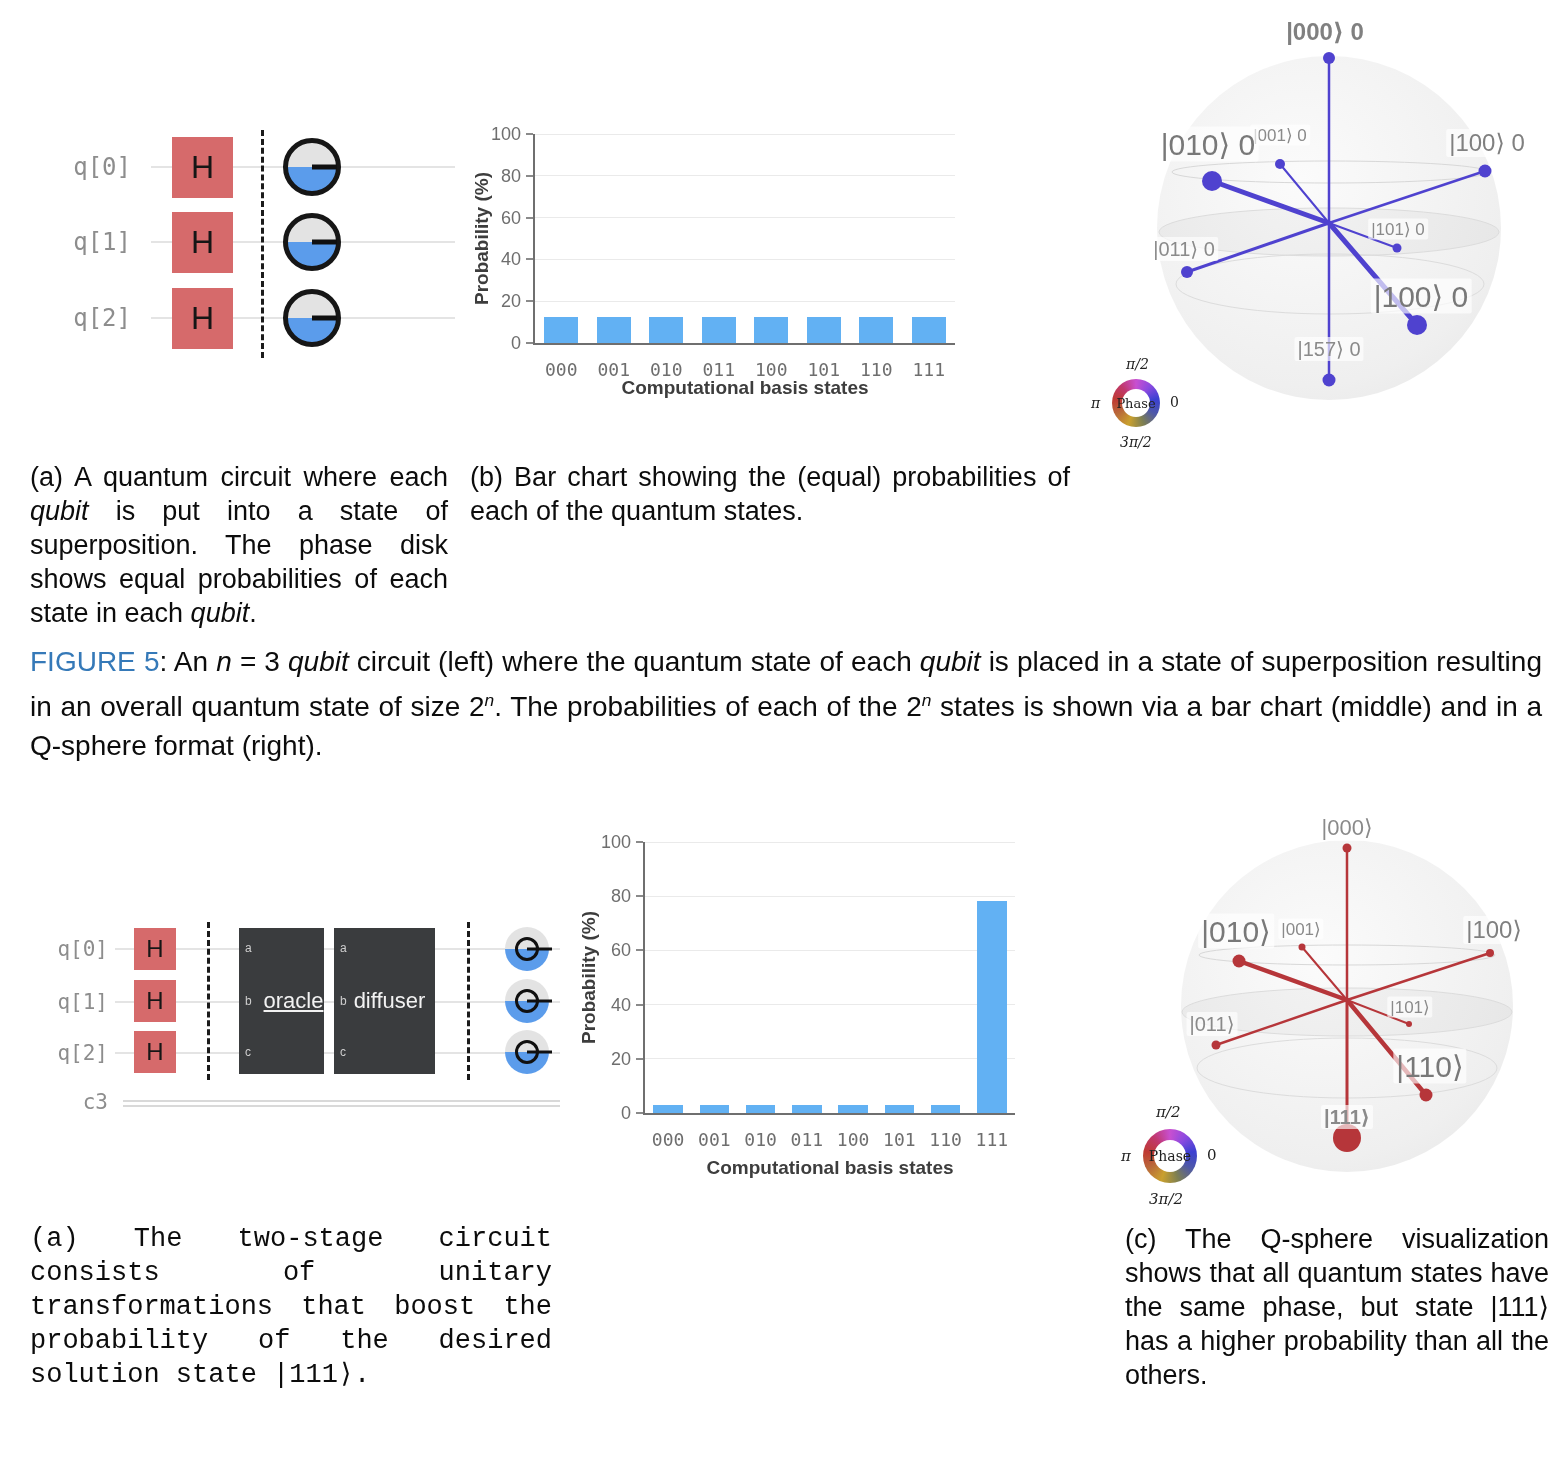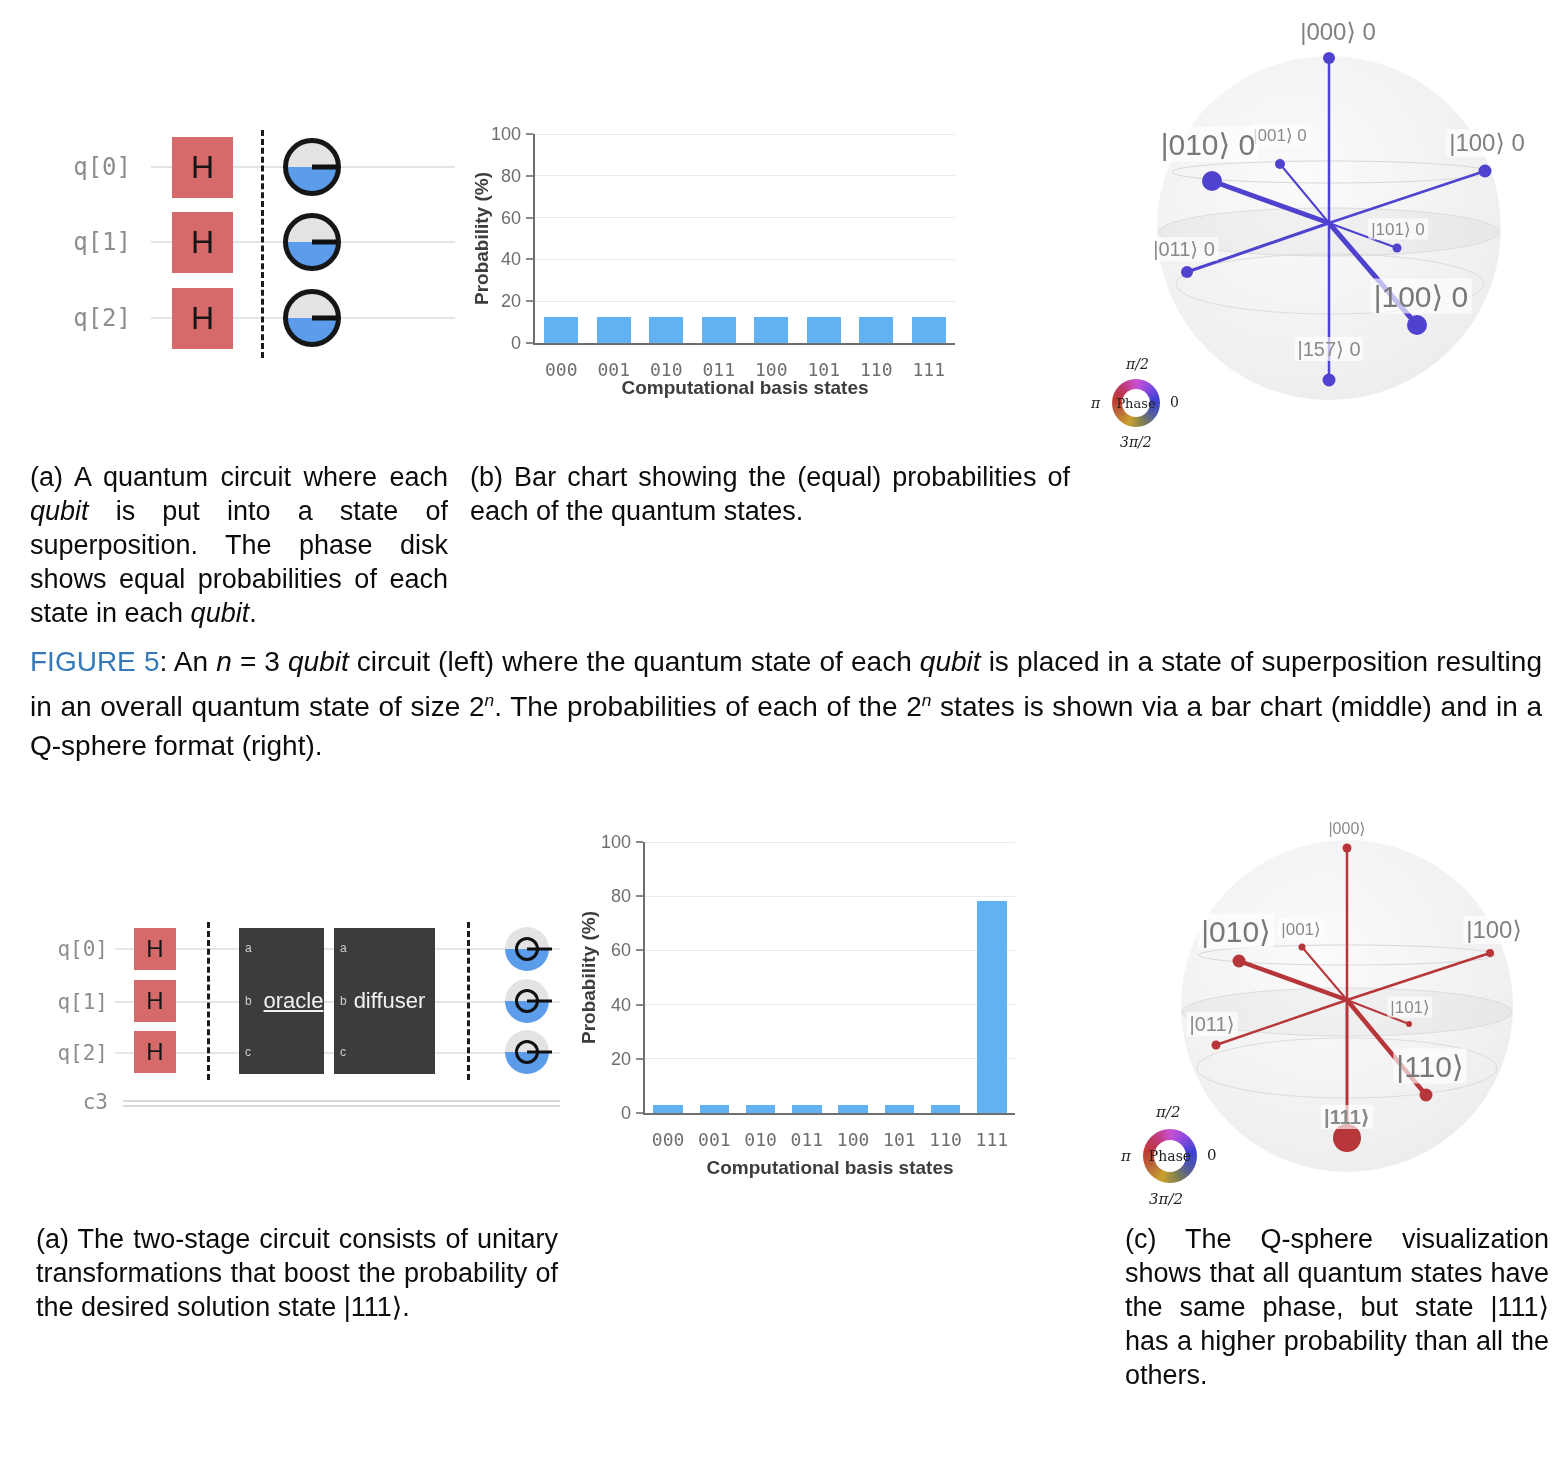--- a/index.html
+++ b/index.html
@@ -183,21 +183,21 @@
         <circle class="qs5-node" cx="249" cy="48" r="6"></circle>
         <circle class="qs5-node" cx="200" cy="154" r="5"></circle>
         <circle class="qs5-node" cx="132" cy="171" r="10"></circle>
         <circle class="qs5-node" cx="107" cy="262" r="6"></circle>
         <circle class="qs5-node" cx="405" cy="161" r="6.5"></circle>
         <circle class="qs5-node" cx="317" cy="238" r="4.5"></circle>
         <circle class="qs5-node" cx="337" cy="315" r="10"></circle>
         <circle class="qs5-node" cx="249" cy="370" r="6.5"></circle>
       </g>
     </svg>
-    <div class="qlbl qlbl-md" style="left:258px;top:22px;">|000⟩ 0</div>
+    <div class="qlbl qlbl-md" style="left:245px;top:22px;font-weight:bold;">|000⟩ 0</div>
     <div class="qlbl qlbl-sm" style="left:200px;top:125px;">|001⟩ 0</div>
     <div class="qlbl qlbl-lg" style="left:128px;top:134px;">|010⟩ 0</div>
     <div class="qlbl qlbl-m2" style="left:104px;top:239px;">|011⟩ 0</div>
     <div class="qlbl qlbl-md" style="left:407px;top:133px;">|100⟩ 0</div>
     <div class="qlbl qlbl-sm" style="left:318px;top:219px;">|101⟩ 0</div>
     <div class="qlbl qlbl-lg" style="left:341px;top:286px;">|100⟩ 0</div>
     <div class="qlbl qlbl-m2" style="left:249px;top:339px;">|157⟩ 0</div>
     
     <div class="wheelwrap" style="left:-2px;top:338px;width:120px;height:110px;">
       <div class="wheel w5" style="left:34px;top:31px;"></div>
@@ -336,36 +336,36 @@
         <circle class="qs6-node" cx="257" cy="48" r="4.5"></circle>
         <circle class="qs6-node" cx="212" cy="147" r="3.5"></circle>
         <circle class="qs6-node" cx="149" cy="161" r="6.5"></circle>
         <circle class="qs6-node" cx="126" cy="245" r="4.5"></circle>
         <circle class="qs6-node" cx="400" cy="153" r="4"></circle>
         <circle class="qs6-node" cx="319" cy="224" r="3"></circle>
         <circle class="qs6-node" cx="336" cy="295" r="6.5"></circle>
         <circle class="qs6-node" cx="257" cy="338" r="14"></circle>
       </g>
     </svg>
-    <div class="qlbl qlbl-m2" style="left:257px;top:28px;font-size:16px;">|000⟩</div>
+    <div class="qlbl qlbl-m2" style="left:257px;top:28px;font-size:22px;">|000⟩</div>
     <div class="qlbl qlbl-sm" style="left:211px;top:129px;">|001⟩</div>
     <div class="qlbl qlbl-lg" style="left:146px;top:131px;">|010⟩</div>
     <div class="qlbl qlbl-m2" style="left:122px;top:224px;">|011⟩</div>
     <div class="qlbl qlbl-md" style="left:404px;top:130px;">|100⟩</div>
     <div class="qlbl qlbl-sm" style="left:320px;top:207px;">|101⟩</div>
     <div class="qlbl qlbl-lg" style="left:340px;top:266px;">|110⟩</div>
     <div class="qlbl qlbl-m2" style="left:257px;top:317px;font-weight:bold;">|111⟩</div>
     
     <div class="wheelwrap" style="left:15px;top:301px;width:130px;height:115px;">
       <div class="wheel w6" style="left:38px;top:28px;"></div>
       <div class="wheelcenter" style="left:38px;top:28px;width:54px;height:54px;font-size:14px;">Phase</div>
       <div class="wheellab" style="left:51px;top:2px;font-size:15px;">π/2</div>
       <div class="wheellab" style="left:16px;top:46px;font-size:15px;">π</div>
       <div class="wheellab" style="left:102px;top:45px;font-size:15px;font-style:normal;">0</div>
       <div class="wheellab" style="left:44px;top:89px;font-size:15px;">3π/2</div>
     </div>
   </div>
 
-  <div class="cap" style="left:36px;top:1222px;width:522px;"><span>(a) The two-stage circuit consists of unitary transformations that boost the probability of the desired solution state |111⟩.</span></div>
+  <div class="cap" style="left:30px;top:1222px;width:522px;font-family:Liberation Mono, monospace;"><span>(a) The two-stage circuit consists of unitary transformations that boost the probability of the desired solution state |111⟩.</span></div>
   <div class="cap" style="left:1125px;top:1222px;width:424px;"><span>(c) The Q-sphere visualization shows that all quantum states have the same phase, but state |111⟩ has a higher probability than all the others.</span></div>
 
 
 </div>
 
 </body></html>

